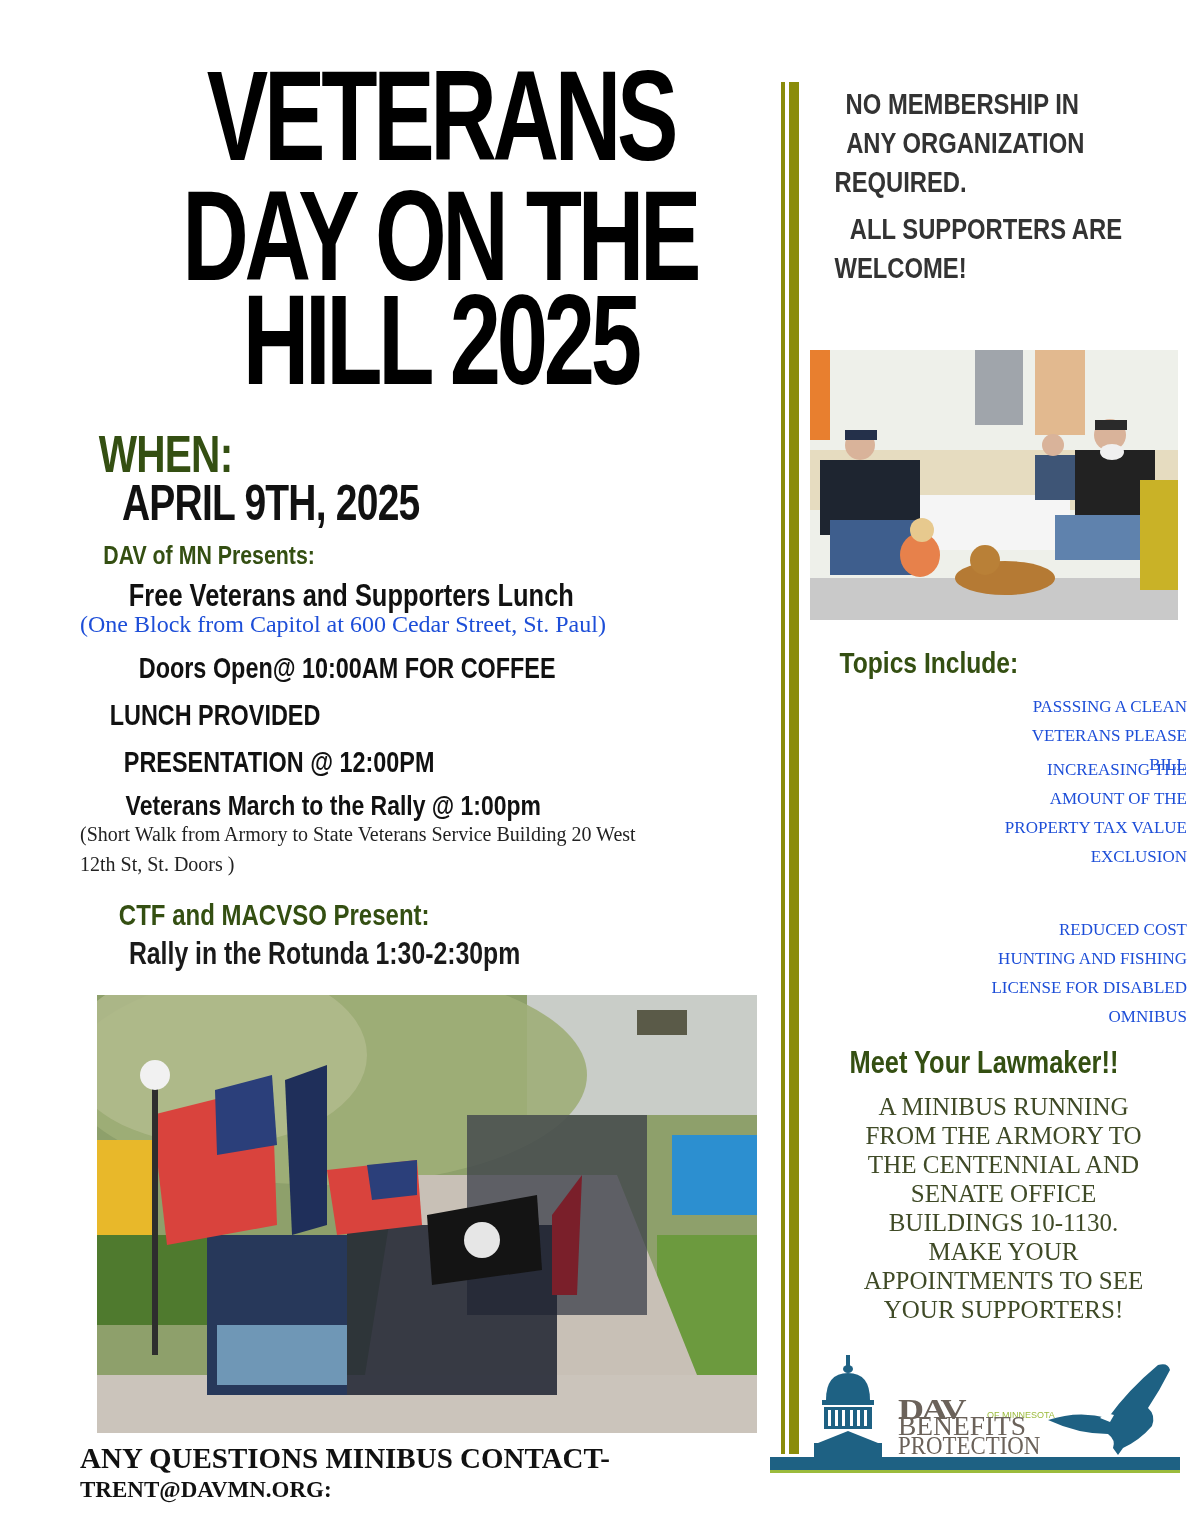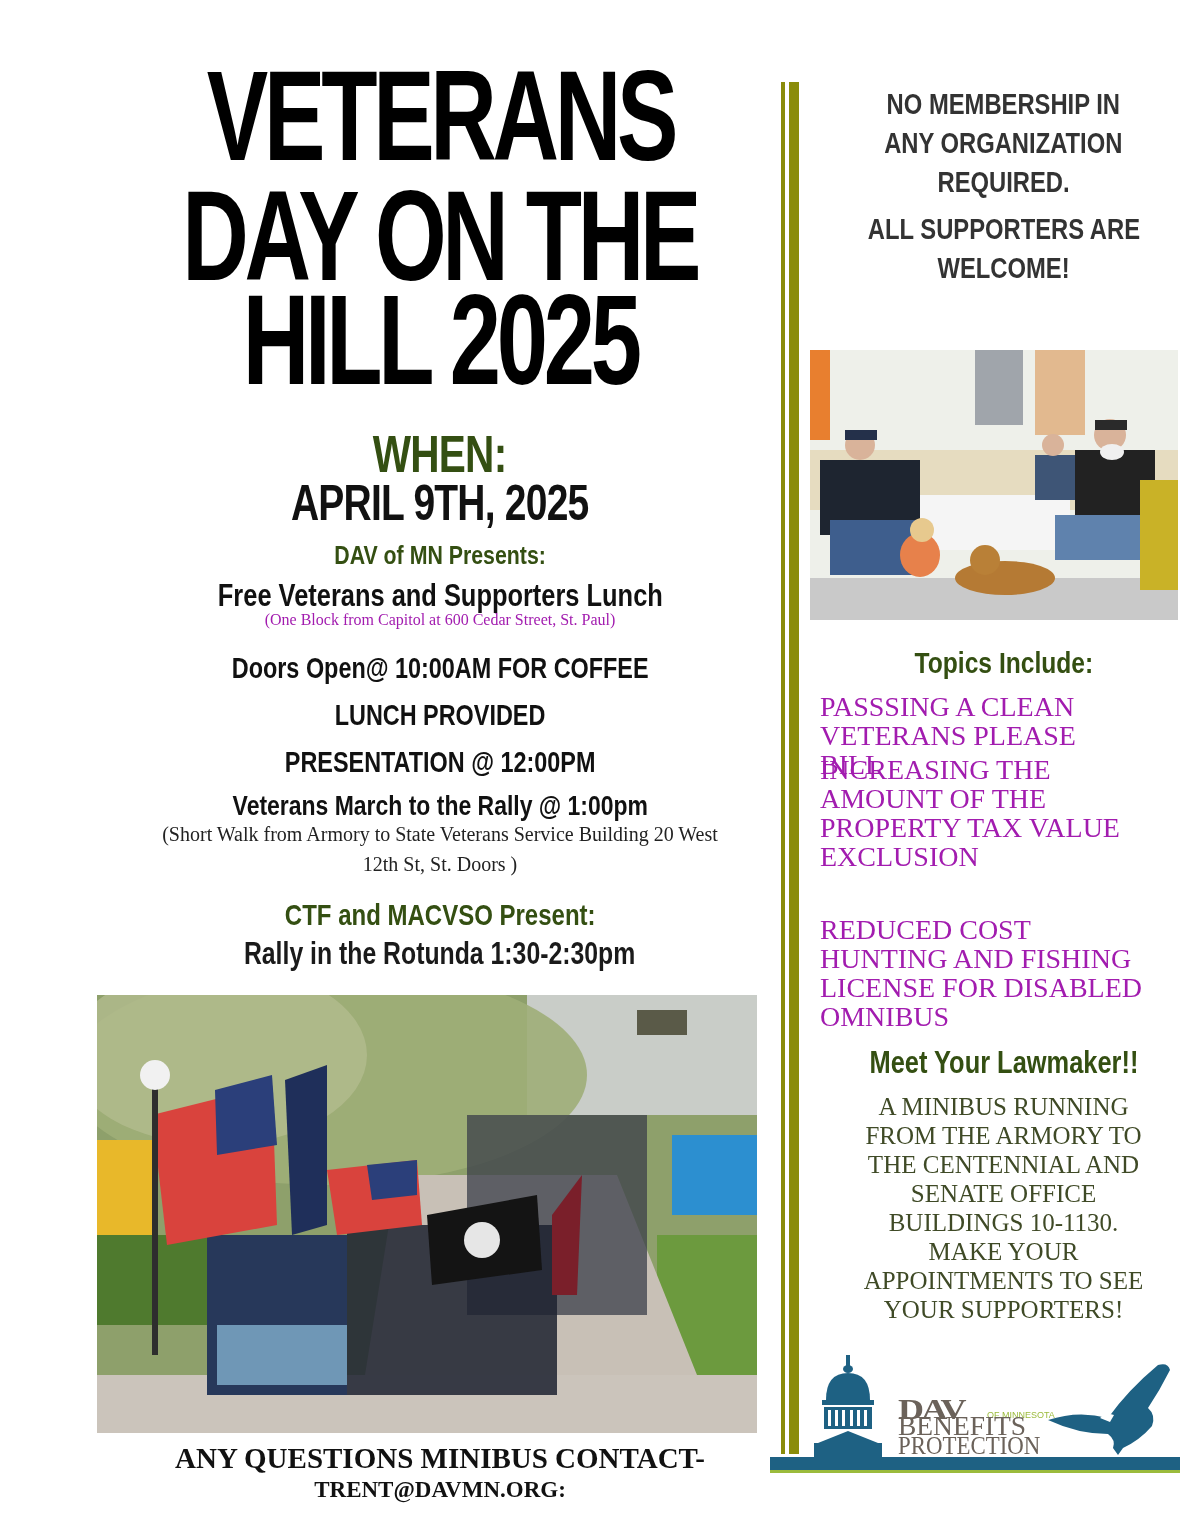--- a/index.html
+++ b/index.html
@@ -1,39 +1,39 @@
 <!DOCTYPE html>
 <html><head>
   <meta charset="utf-8">
   <style>
     * { margin: 0; padding: 0; box-sizing: border-box; }
     html, body { width: 1187px; height: 1536px; background: #ffffff; overflow: hidden; }
     body { position: relative; font-family: "Liberation Sans", sans-serif; color: #000; }
 
     .cond { font-family: "Liberation Sans", sans-serif; font-weight: 700; display: inline-block; transform-origin: center top; }
-    .center-line { position: absolute; left: 0; width: 100%; text-align: center; white-space: nowrap; }
+    .center-line { position: absolute; left: 0; width: 100%; white-space: nowrap; }
 
     
     #left { position: absolute; left: 80px; top: 0; width: 720px; height: 1536px; }
 
     .title-line { position: absolute; left: 0; width: 720px; text-align: center; white-space: nowrap; }
     .title-line span { font-size: 128px; line-height: 1; letter-spacing: -6px; transform: scaleX(0.72); font-weight: 700; font-family: "Liberation Sans", sans-serif; display: inline-block; transform-origin: center top; }
 
     .green { color: #344f12; }
     .dark { color: #111; }
     .serif { font-family: "Liberation Serif", serif; font-weight: 400; }
 
     
     #divider-thin { position: absolute; left: 781px; top: 82px; width: 4px; height: 1372px; background: #8a8c0a; }
     #divider-thick { position: absolute; left: 789px; top: 82px; width: 10px; height: 1372px; background: #8a8c0a; }
 
     #right { position: absolute; left: 820px; top: 0; width: 367px; }
 
     .gray-text { color: #333; }
-    .topic-text { font-family: "Liberation Serif", serif; color: #a21caf; font-size: 28px; line-height: 29px; text-align: left; }
+    .topic-text { font-family: "Liberation Serif", serif; color: #1d4ed8; font-size: 17px; line-height: 29px; text-align: right; }
     .meet-text { font-family: "Liberation Serif", serif; color: #3f4a26; font-size: 25px; line-height: 29px; text-align: center; }
 
     
     .photo { position: absolute; overflow: hidden; }
     #photo-veterans { left: 810px; top: 350px; width: 368px; height: 270px; background: linear-gradient(180deg, #f2f3ef 0%, #eceee6 40%, #d9d4c3 55%, #c8c8c8 85%, #bdbdbd 100%); }
     #photo-march { left: 97px; top: 995px; width: 660px; height: 438px; background: linear-gradient(180deg, #a9b493 0%, #7f9a5a 30%, #6a8a43 55%, #b5aca0 80%, #c7c0b8 100%); }
 
     
     #logo-bar { position: absolute; left: 770px; top: 1457px; width: 410px; height: 13px; background: #1e6183; }
     #logo-bar-line { position: absolute; left: 770px; top: 1470px; width: 410px; height: 3px; background: #9bbb3c; }
@@ -53,21 +53,21 @@
     <span class="cond dark" style="font-size:50px; transform:scaleX(0.78); letter-spacing:-1px;">APRIL 9TH, 2025</span>
   </div>
 
   <div class="center-line" style="top:540px;">
     <span class="cond green" style="font-size:26px; transform:scaleX(0.82);">DAV of MN Presents:</span>
   </div>
   <div class="center-line" style="top:578px;">
     <span class="cond dark" style="font-size:31px; transform:scaleX(0.82);">Free Veterans and Supporters Lunch</span>
   </div>
   <div class="center-line" style="top:611px;">
-    <span class="serif" style="font-size:16px; color:#a21caf;">(One Block from Capitol at 600 Cedar Street, St. Paul)</span>
+    <span class="serif" style="font-size:24px; color:#1d4ed8;">(One Block from Capitol at 600 Cedar Street, St. Paul)</span>
   </div>
 
   <div class="center-line" style="top:651px;">
     <span class="cond dark" style="font-size:30px; transform:scaleX(0.78);">Doors Open@ 10:00AM FOR COFFEE</span>
   </div>
   <div class="center-line" style="top:698px;">
     <span class="cond dark" style="font-size:30px; transform:scaleX(0.78);">LUNCH PROVIDED</span>
   </div>
   <div class="center-line" style="top:745px;">
     <span class="cond dark" style="font-size:30px; transform:scaleX(0.78);">PRESENTATION @ 12:00PM</span>

